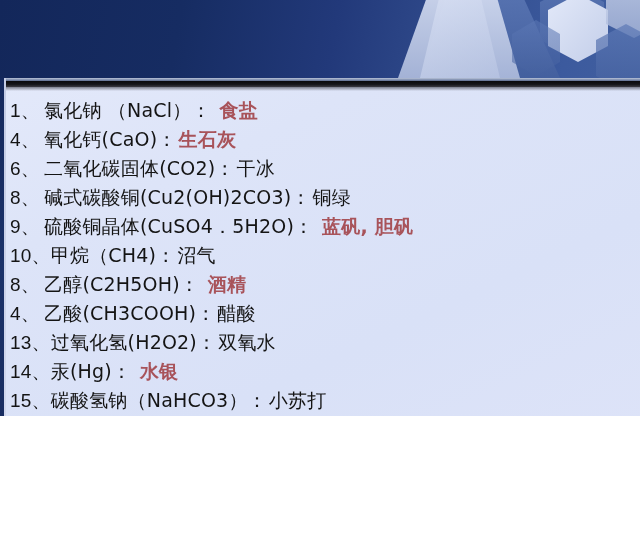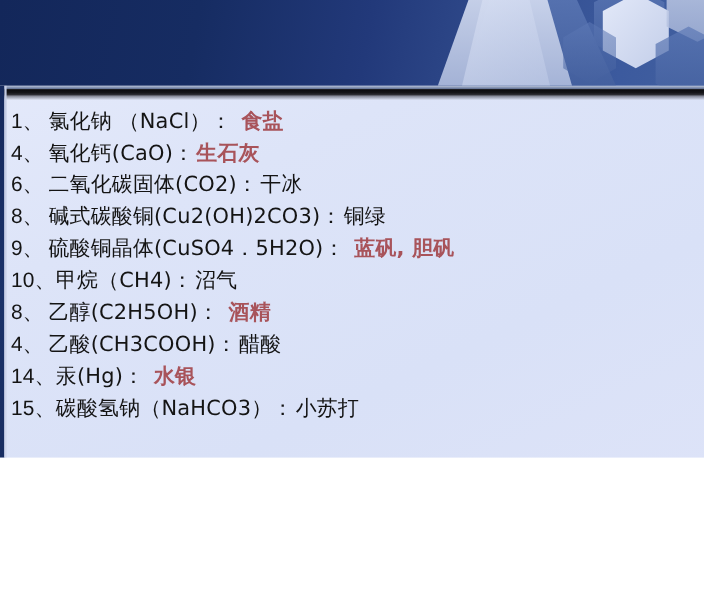--- a/index.html
+++ b/index.html
@@ -159,17 +159,18 @@
 
   <div class="list" id="list-root">
       <div class="line"><span class="num">1、</span><span class="name">氯化钠 （NaCl）：</span><span class="answer red"> 食盐</span></div>
       <div class="line"><span class="num">4、</span><span class="name">氧化钙(CaO)：</span><span class="answer red">生石灰</span></div>
       <div class="line"><span class="num">6、</span><span class="name">二氧化碳固体(CO2)：</span><span class="answer">干冰</span></div>
       <div class="line"><span class="num">8、</span><span class="name">碱式碳酸铜(Cu2(OH)2CO3)：</span><span class="answer">铜绿</span></div>
       <div class="line"><span class="num">9、</span><span class="name">硫酸铜晶体(CuSO4．5H2O)：</span><span class="answer red"> 蓝矾, 胆矾</span></div>
       <div class="line"><span class="num">10、</span><span class="name">甲烷（CH4)：</span><span class="answer">沼气</span></div>
       <div class="line"><span class="num">8、</span><span class="name">乙醇(C2H5OH)：</span><span class="answer red"> 酒精</span></div>
       <div class="line"><span class="num">4、</span><span class="name">乙酸(CH3COOH)：</span><span class="answer">醋酸</span></div>
+      <div class="line"><span class="num">13、</span><span class="name">过氧化氢(H2O2)：</span><span class="answer">双氧水</span></div>
       <div class="line"><span class="num">14、</span><span class="name">汞(Hg)：</span><span class="answer red"> 水银</span></div>
       <div class="line"><span class="num">15、</span><span class="name">碳酸氢钠（NaHCO3）：</span><span class="answer">小苏打</span></div>
     </div>
 
 </div>
 
 </body></html>

